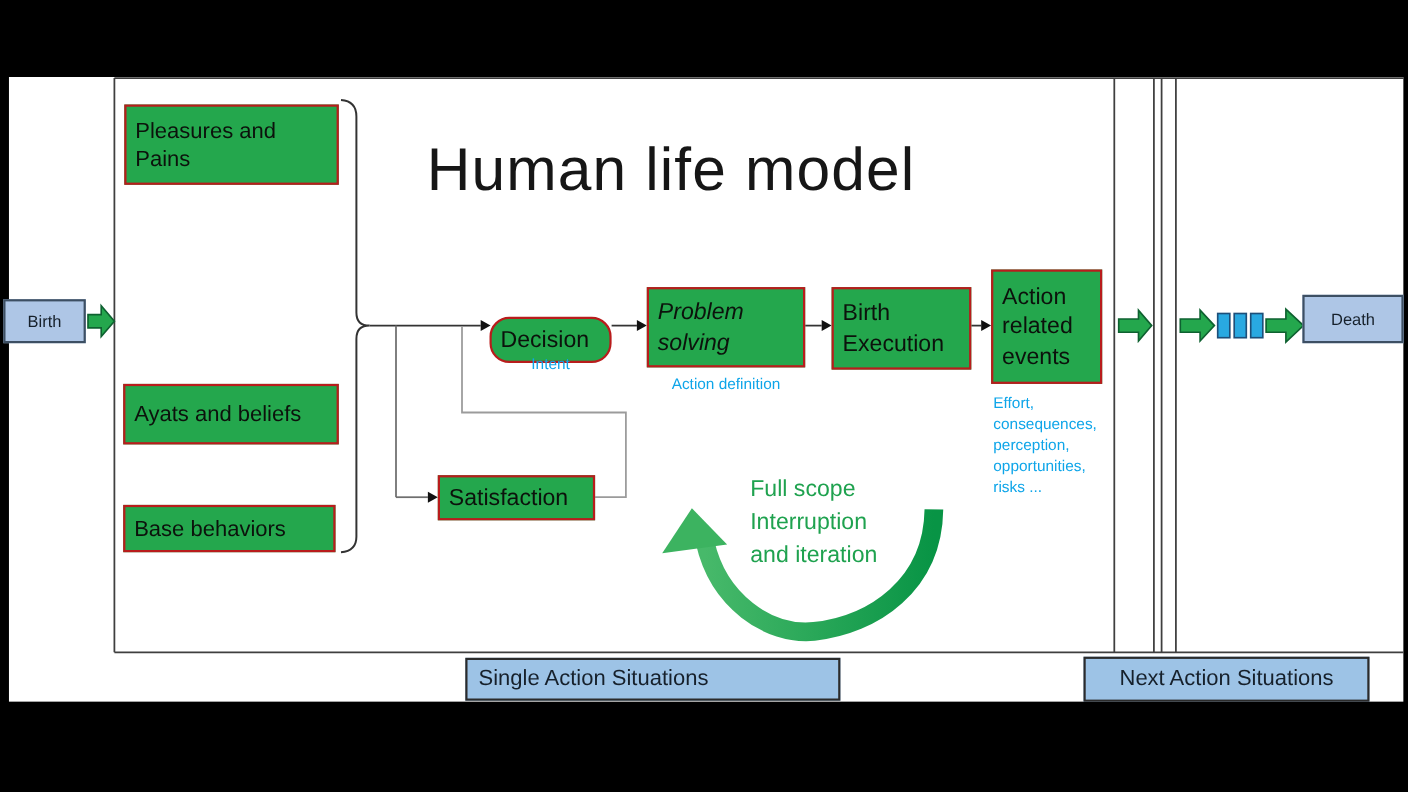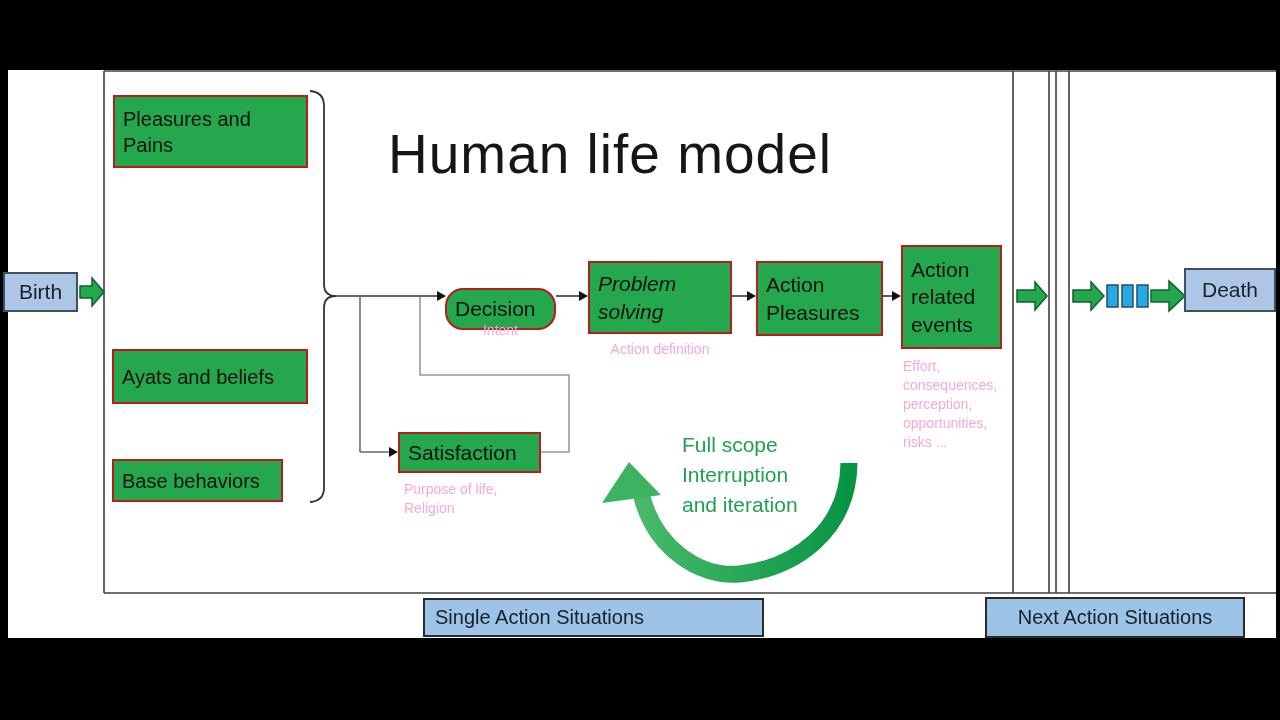--- a/index.html
+++ b/index.html
@@ -13,24 +13,24 @@
   
   .title{left:330px;top:122px;width:560px;text-align:center;font-size:55px;font-weight:300;
          letter-spacing:1px;color:#161616;}
   
   .gbox{background:#24a74d;border:2px solid #b91c1c;box-sizing:border-box;color:#0c120c;
         display:flex;align-items:center;font-size:20px;line-height:1.3;}
   .gbox .txt{padding:2px 8px;}
   .flowbox{font-size:21px;}
   
   .bluebox{background:#aec6e6;border:2px solid #3d4f63;box-sizing:border-box;
-           display:flex;align-items:center;justify-content:center;font-size:21px;color:#16202b;}
+           display:flex;align-items:center;justify-content:center;font-size:15px;color:#16202b;}
   .footerbox{background:#9dc3e6;border:2px solid #2b2b2b;box-sizing:border-box;
              display:flex;align-items:center;font-size:20px;color:#16202b;}
-  .caption{font-size:14px;color:#f9a8d4;white-space:pre-line;line-height:19px;}
+  .caption{font-size:14px;color:#0ea5e9;white-space:pre-line;line-height:19px;}
   .cap-center{text-align:center;}
   .loop-note{font-size:21px;line-height:30px;color:#1fa24f;white-space:pre-line;}
 </style>
 </head>
 <body>
 
 <div id="stage">
 
   <div id="canvas" class="abs"></div>
 
@@ -106,52 +106,50 @@
   <div class="abs bluebox z4" style="left:1184px;top:268px;width:92px;height:44px;">
     <span>Death</span>
   </div>
 
   <div class="abs gbox z4" style="left:113px;top:95px;width:195px;height:73px;">
     <span class="txt">Pleasures and Pains</span>
   </div>
   <div class="abs gbox z4" style="left:112px;top:349px;width:196px;height:55px;">
     <span class="txt">Ayats and beliefs</span>
   </div>
-  <div class="abs gbox z4" style="left:112px;top:459px;width:171px;height:43px;">
+  <div class="abs gbox z4" style="left:112px;top:459px;width:193px;height:43px;">
     <span class="txt">Base behaviors</span>
   </div>
 
   <div class="abs gbox flowbox z4" style="left:445px;top:288px;width:111px;height:42px;border-radius:18px;">
     <span class="txt">Decision</span>
   </div>
   <div class="abs caption cap-center z4" style="left:445px;top:321px;width:111px;">Intent</div>
 
   <div class="abs gbox flowbox z4" style="left:588px;top:261px;width:144px;height:73px;font-style:italic;">
     <span class="txt">Problem solving</span>
   </div>
   <div class="abs caption cap-center z4" style="left:588px;top:340px;width:144px;">Action definition</div>
 
   <div class="abs gbox flowbox z4" style="left:756px;top:261px;width:127px;height:75px;">
-    <span class="txt">Action Pleasures</span>
+    <span class="txt">Birth Execution</span>
   </div>
 
   <div class="abs gbox flowbox z4" style="left:901px;top:245px;width:101px;height:104px;">
     <span class="txt">Action related events</span>
   </div>
   <div class="abs caption z4" style="left:903px;top:357px;width:120px;">Effort,
 consequences,
 perception,
 opportunities,
 risks ...</div>
 
   <div class="abs gbox flowbox z4" style="left:398px;top:432px;width:143px;height:41px;">
     <span class="txt">Satisfaction</span>
   </div>
-  <div class="abs caption z4" style="left:404px;top:480px;width:160px;">Purpose of life,
-Religion</div>
 
   <div class="abs loop-note z4" style="left:682px;top:430px;width:220px;">Full scope
 Interruption
 and iteration</div>
 
   <div class="abs footerbox z4" style="left:423px;top:598px;width:341px;height:39px;padding-left:10px;">
     <span>Single Action Situations</span>
   </div>
   <div class="abs footerbox z4" style="left:985px;top:597px;width:260px;height:41px;justify-content:center;">
     <span>Next Action Situations</span>

